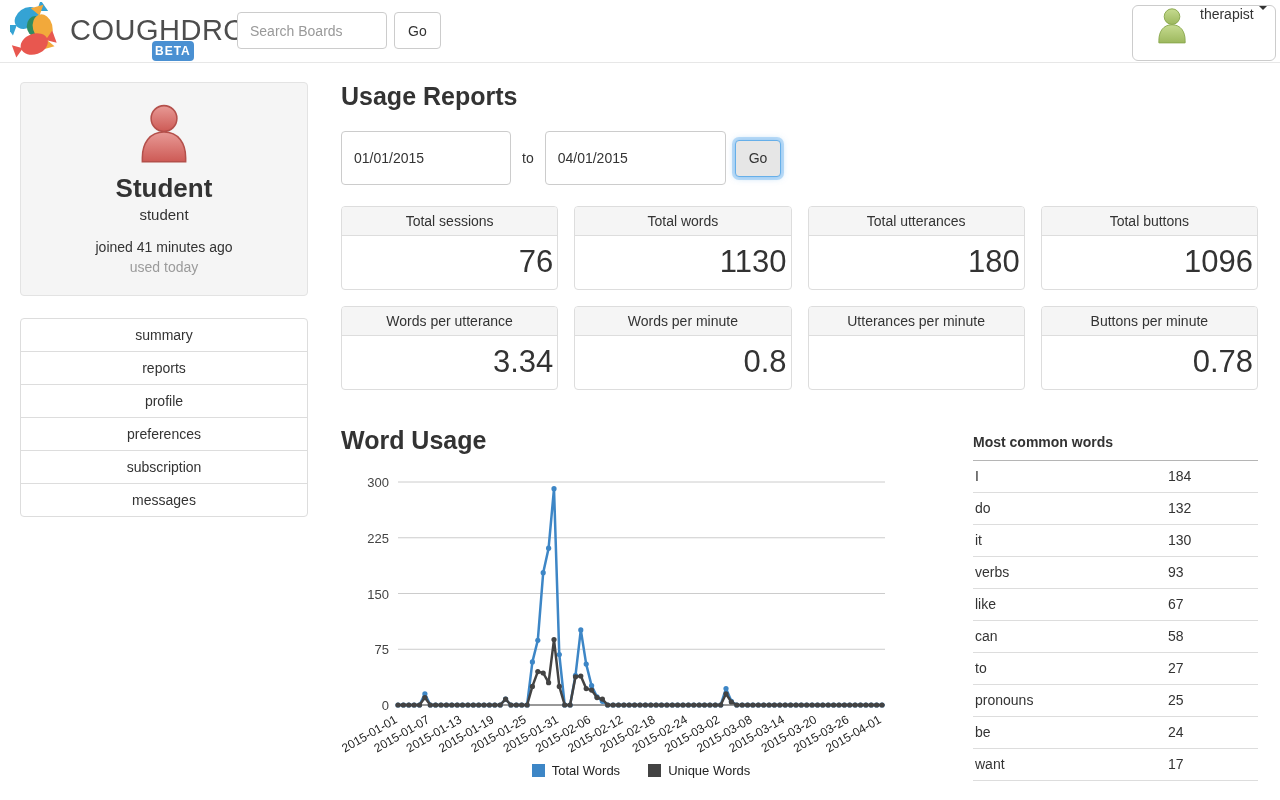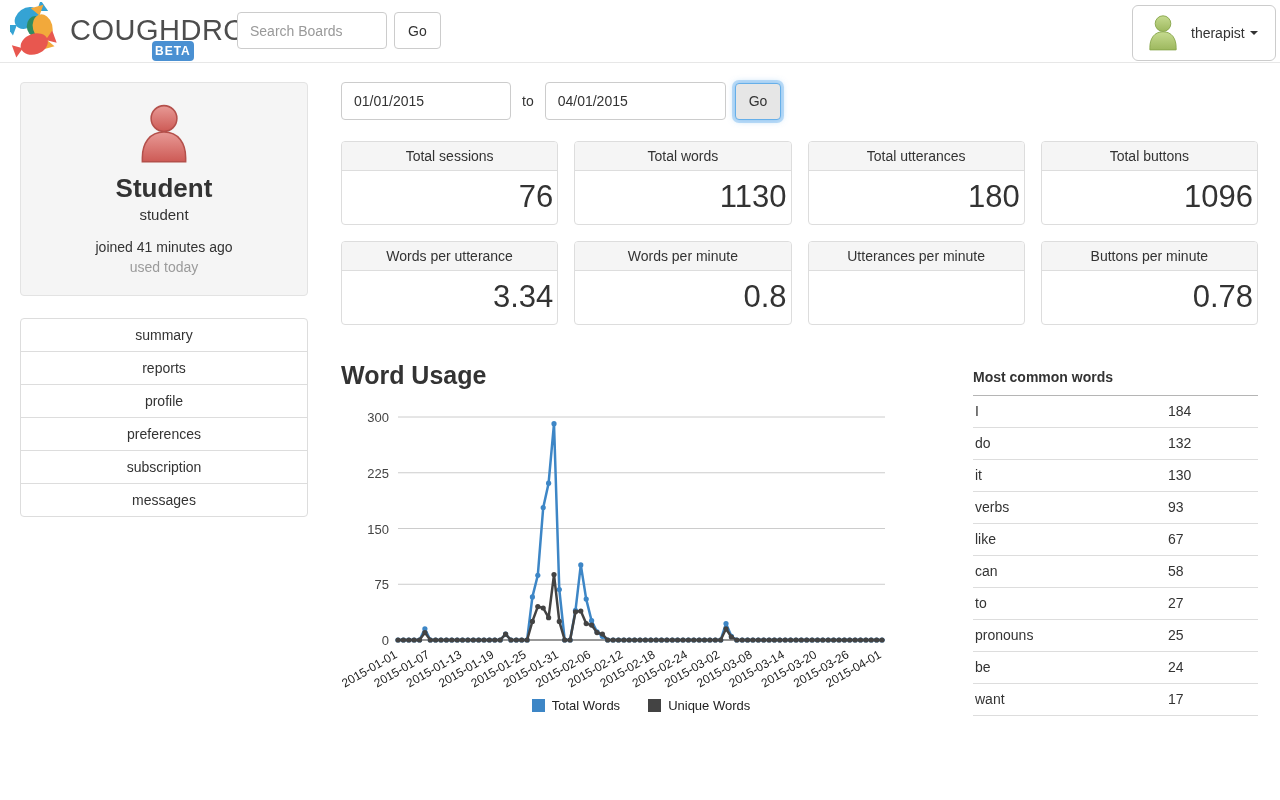--- a/index.html
+++ b/index.html
@@ -14,21 +14,21 @@
     font-size:12px; font-weight:bold; letter-spacing:1px; padding:3px 3px; border-radius:4px;text-align:center; }
   .search-group { position:absolute; left:237px; top:12px; display:flex; }
   .search-input { width:150px; height:37px; border:1px solid #ccc; border-radius:4px;
     padding:0 12px; font-size:14px; color:#555; font-family:inherit; }
   .search-input::placeholder { color:#999; }
   .btn { height:37px; background:#fff; border:1px solid #ccc; border-radius:4px;
     font-size:14px; color:#333; padding:0 13px; font-family:inherit; cursor:pointer; }
   .search-group .btn { margin-left:7px; }
   .user-btn { position:absolute; right:4px; top:5px; width:144px; height:56px;
     border:1px solid #ccc; border-radius:6px; background:#fff; display:flex;
-    align-items:center; padding:0 10px; cursor:pointer; }
+    padding:0 19px; cursor:pointer; }
   .user-btn .avatar-sm { width:40px; height:40px; margin-right:8px; }
   .user-name { font-size:14px; color:#333; }
   .caret { display:inline-block; width:0; height:0; margin-left:5px;
     border-left:4px solid transparent; border-right:4px solid transparent;
     border-top:4px solid #333; vertical-align:middle; }
 
   
   .page { display:flex; padding:19px 20px 0 20px; }
   .sidebar { width:288px; flex:none; margin-right:33px; }
   .main { flex:1; min-width:0; padding-right:2px; }
@@ -43,21 +43,21 @@
   .profile-used { font-size:14px; color:#9b9b9b; margin-top:4px; }
   .side-nav { border:1px solid #ddd; border-radius:4px; overflow:hidden; background:#fff; }
   .side-nav .nav-item { text-align:center; font-size:14px; color:#333; padding:8px 0;
     border-bottom:1px solid #ddd; cursor:pointer; }
   .side-nav .nav-item:last-child { border-bottom:none; }
 
   
   h2.sec-title { font-size:25px; font-weight:bold; color:#333; }
   .report-title { margin:0 0 20px; }
   .date-row { display:flex; align-items:center; margin-bottom:21px; }
-  .date-input { width:170px; height:38px; border:1px solid #ccc; border-radius:4px;
+  .date-input { width:170px; height:54px; border:1px solid #ccc; border-radius:4px;
     padding:0 12px; font-size:14px; color:#333; font-family:inherit; }
   .date-sep { margin:0 11px; font-size:14px; }
   .date-row .date-input:nth-of-type(2) { width:181px; }
   .go-btn-focused { margin-left:9px; background:#e6e6e6; border:1px solid #66afe9;
     box-shadow:0 0 0 3px rgba(120,185,240,.45), 0 0 7px rgba(102,175,233,.7); }
 
   
   .stats-grid { display:grid; grid-template-columns:repeat(4,1fr); column-gap:31px;
     row-gap:19px; margin-bottom:20px;gap:16px; }
   .panel { border:1px solid #ddd; border-radius:4px; background:#fff; overflow:hidden; }
@@ -158,20 +158,21 @@
         <div class="nav-item">summary</div>
         <div class="nav-item">reports</div>
         <div class="nav-item">profile</div>
         <div class="nav-item">preferences</div>
         <div class="nav-item">subscription</div>
         <div class="nav-item">messages</div>
       </div>
   </div>
 
   <div class="main">
+    <h2 class="sec-title report-title">Usage Reports</h2>
 
     <div class="date-row">
       <input class="date-input" type="text" value="01/01/2015" style="">
       <span class="date-sep">to</span>
       <input class="date-input" type="text" value="04/01/2015" style="">
       <button class="btn go-btn-focused">Go</button>
     </div>
 
     <div class="stats-grid">
         <div class="panel">

